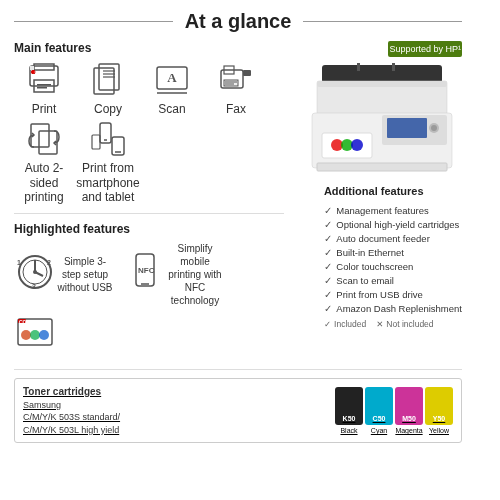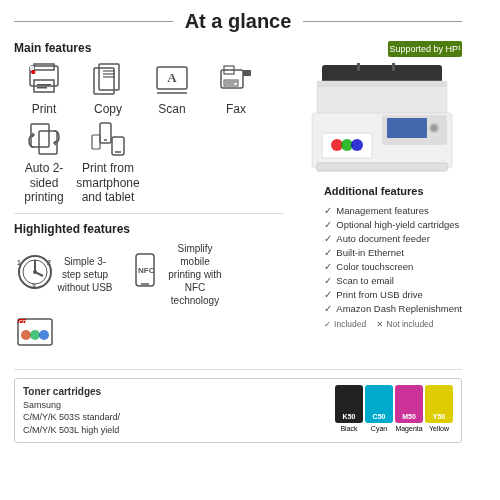--- a/index.html
+++ b/index.html
@@ -130,22 +130,24 @@
       color: #333;
       line-height: 1.3;
     }
 
     
     .toner-section {
       border: 1px solid #ccc;
       border-radius: 3px;
       padding: 6px 8px;
       display: flex;
+      align-items: center;
       gap: 8px;
       margin-top: 4px;
+      text-decoration: underline;
     }
 
     .toner-text {
       font-size: 9px;
       color: #333;
       line-height: 1.4;
       flex: 1;
     }
 
     .toner-text strong {

